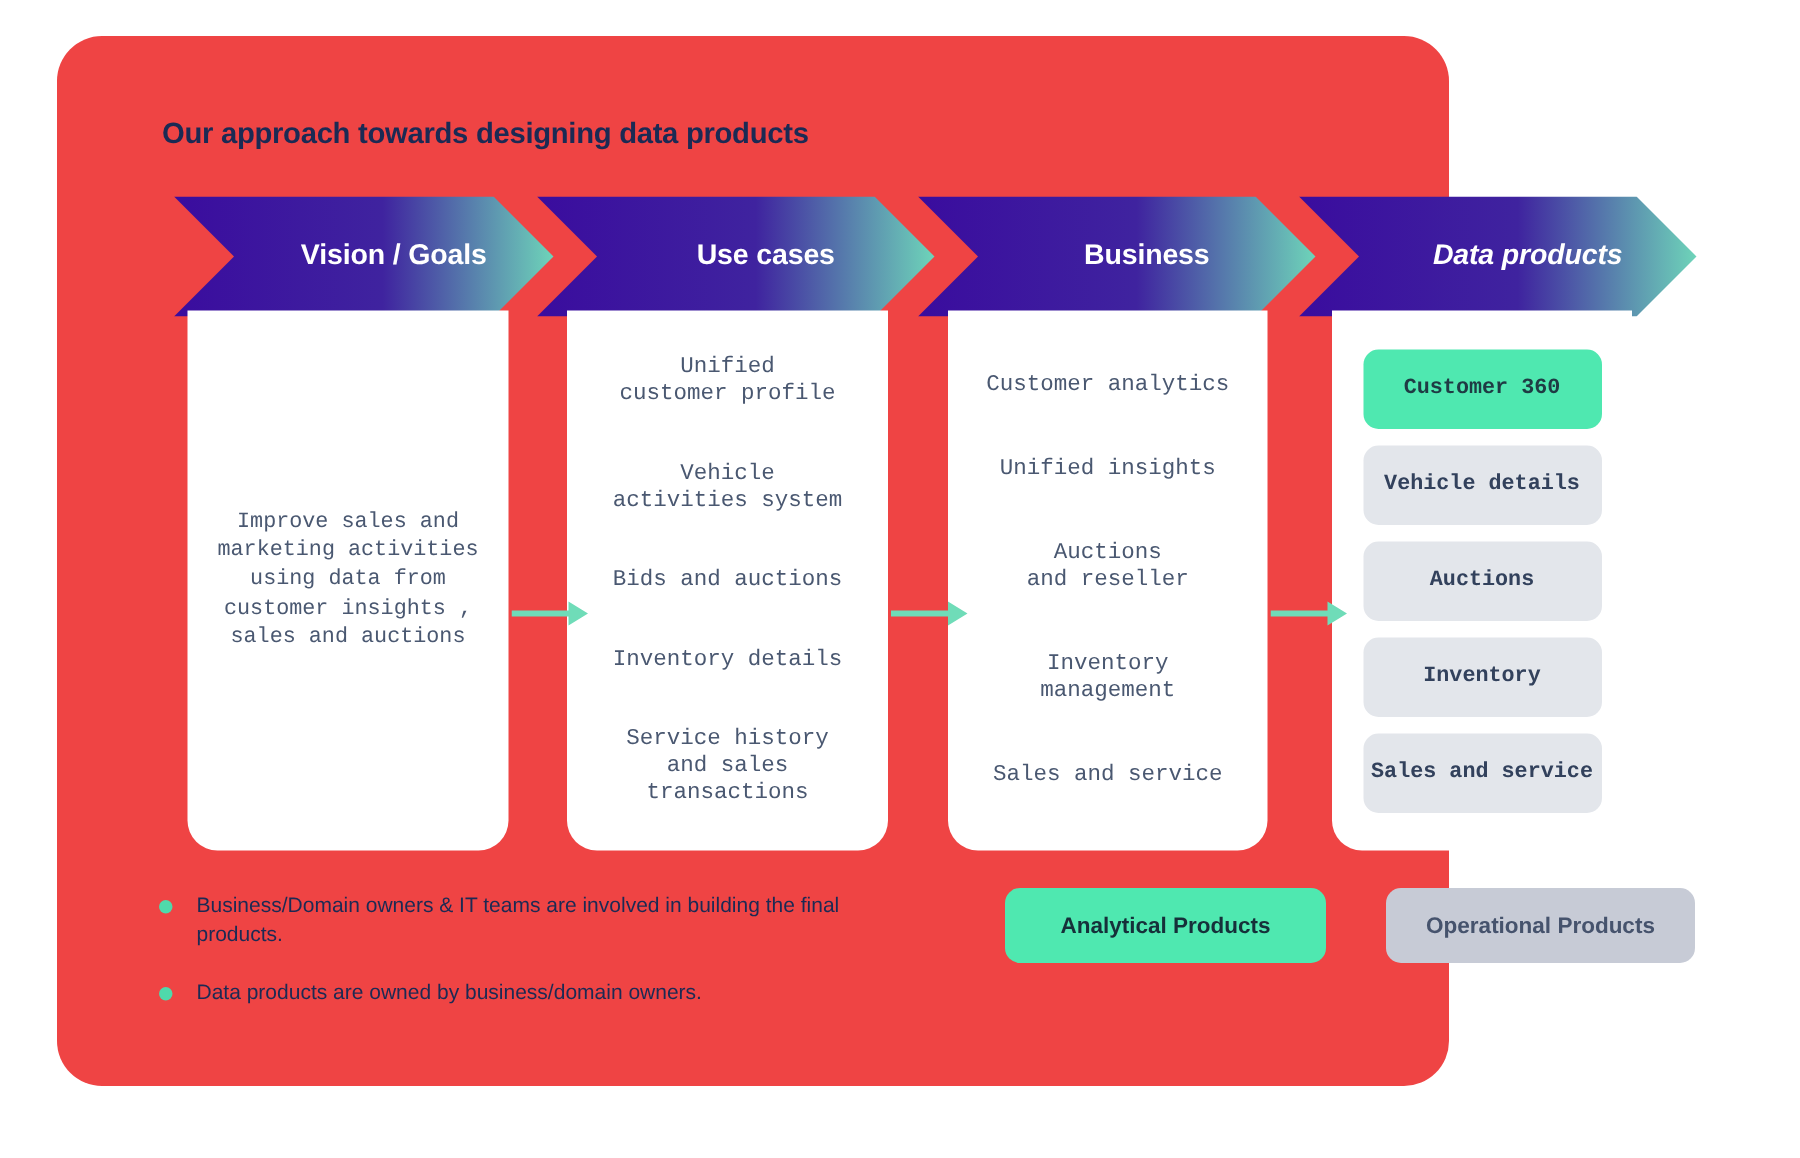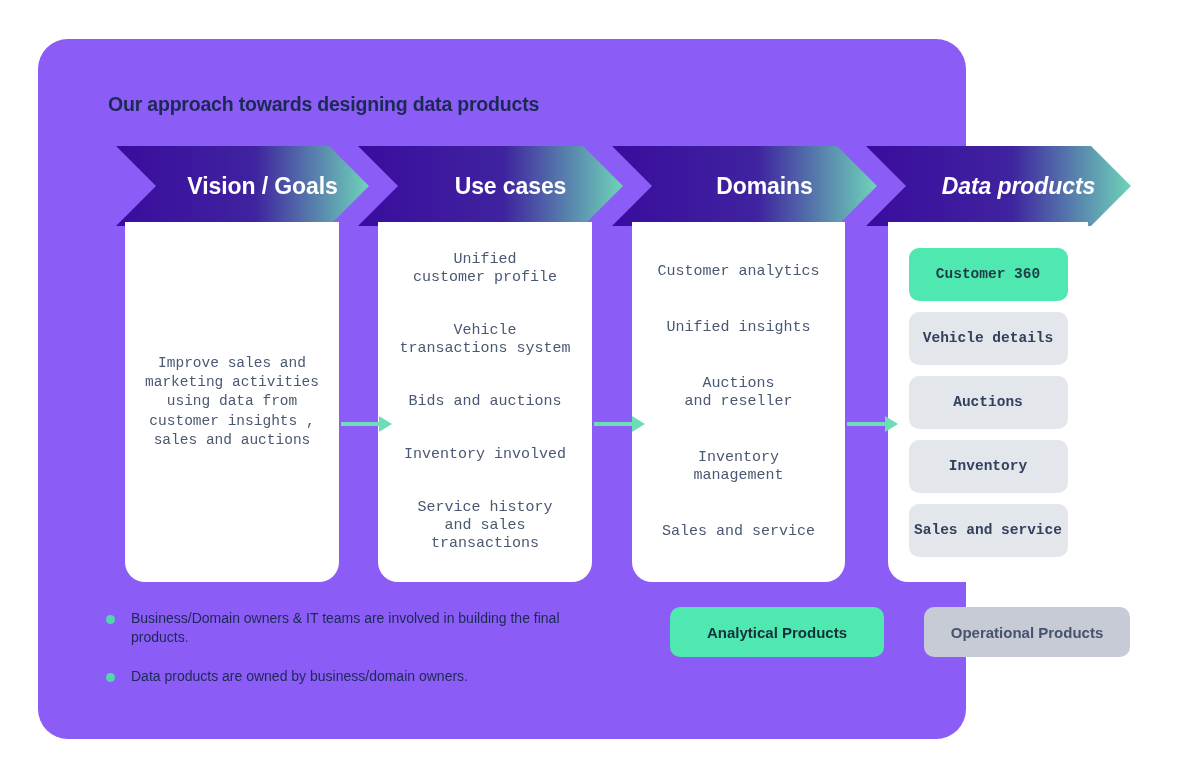--- a/index.html
+++ b/index.html
@@ -10,24 +10,24 @@
   body {
     width: 1200px;
     height: 772px;
     font-family: "Liberation Sans", sans-serif;
     overflow: hidden;
   }
 
   #board {
     position: absolute;
     left: 38px;
-    top: 39px;
+    top: 24px;
     width: 928px;
     height: 700px;
-    background: #8b5cf6;
+    background: #ef4444;
     border-radius: 30px;
   }
 
   
   #page-title {
     position: absolute;
     left: 70px;
     top: 54px;
     font-size: 19.5px;
     font-weight: bold;
@@ -46,21 +46,21 @@
   }
   .chev-shape {
     position: absolute;
     inset: 0;
   }
   .chev-label {
     position: absolute;
     top: 0;
     height: 80px;
     line-height: 80px;
-    font-size: 23px;
+    font-size: 19px;
     font-weight: bold;
     letter-spacing: -0.1px;
     color: #ffffff;
     white-space: nowrap;
     text-align: center;
   }
 
   
   .col-card {
     position: absolute;
@@ -214,42 +214,42 @@
 
       <path d="M 508 0 L 733 0 L 773 40 L 733 80 L 508 80 L 548 40 Z" fill="url(#g3)"></path>
 
       <path d="M 254 0 L 479 0 L 519 40 L 479 80 L 254 80 L 294 40 Z" fill="url(#g2)"></path>
 
       <path d="M 12 0 L 225 0 L 265 40 L 225 80 L 12 80 L 52 40 Z" fill="url(#g1)"></path>
     </svg>
 
     <div class="chev-label" style="left:52px;width:213px;">Vision / Goals</div>
     <div class="chev-label" style="left:294px;width:225px;">Use cases</div>
-    <div class="chev-label" style="left:548px;width:225px;">Domains</div>
+    <div class="chev-label" style="left:548px;width:225px;">Business</div>
     <div class="chev-label" style="left:802px;width:225px;font-style:italic;">Data products</div>
   </div>
 
   <div class="col-card" style="left:87px;width:214px;">
     <div class="col-items vg">
       <div class="item-text">Improve sales and
 marketing activities
 using data from
 customer insights ,
 sales and auctions</div>
     </div>
   </div>
 
   <div class="col-card" style="left:340px;width:214px;">
     <div class="col-items uc">
       <div class="item-text">Unified
 customer profile</div>
       <div class="item-text">Vehicle
-transactions system</div>
+activities system</div>
       <div class="item-text">Bids and auctions</div>
-      <div class="item-text">Inventory involved</div>
+      <div class="item-text">Inventory details</div>
       <div class="item-text">Service history
 and sales transactions</div>
     </div>
   </div>
 
   <div class="col-card" style="left:594px;width:213px;">
     <div class="col-items dm">
       <div class="item-text">Customer analytics</div>
       <div class="item-text">Unified insights</div>
       <div class="item-text">Auctions

